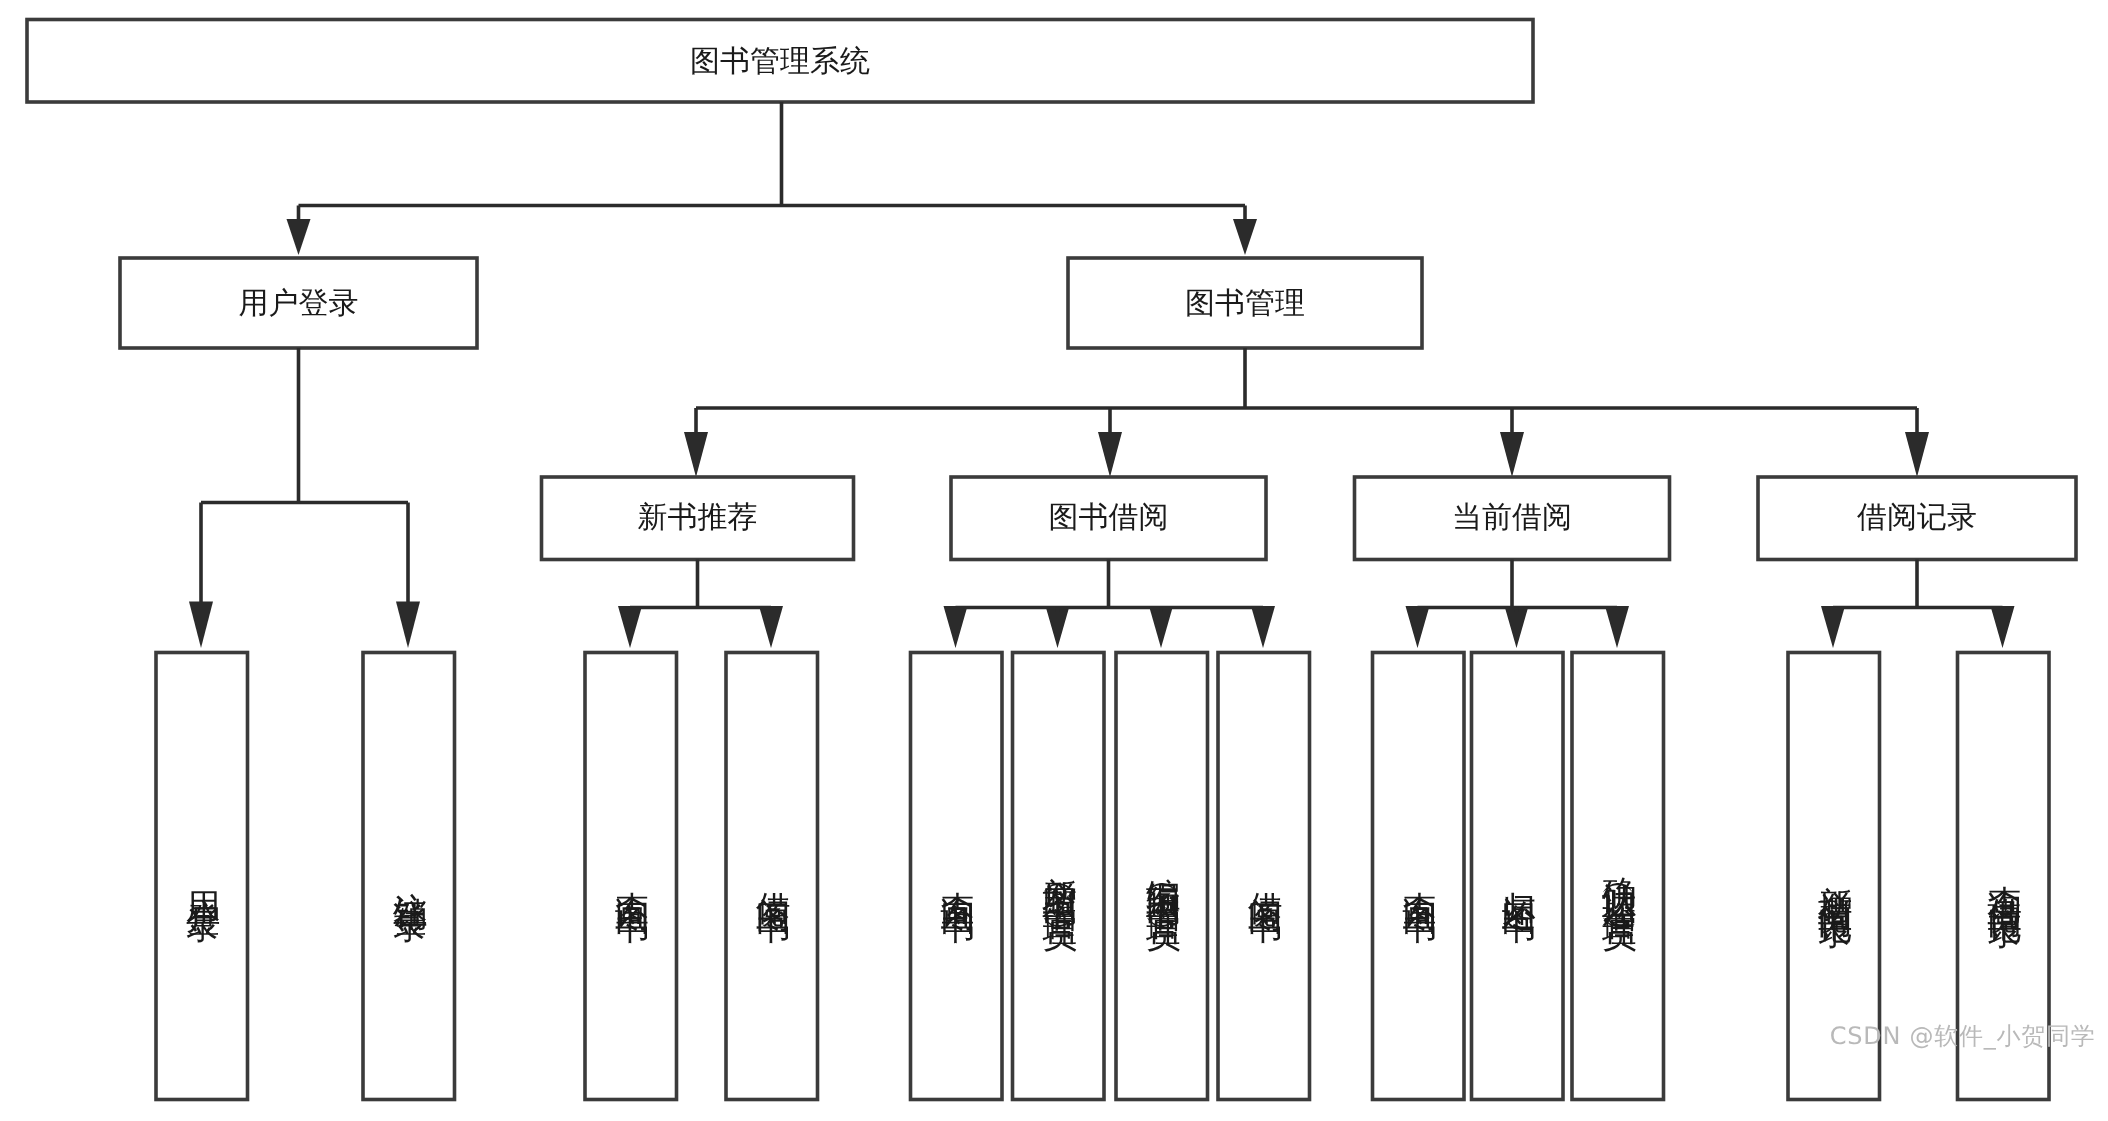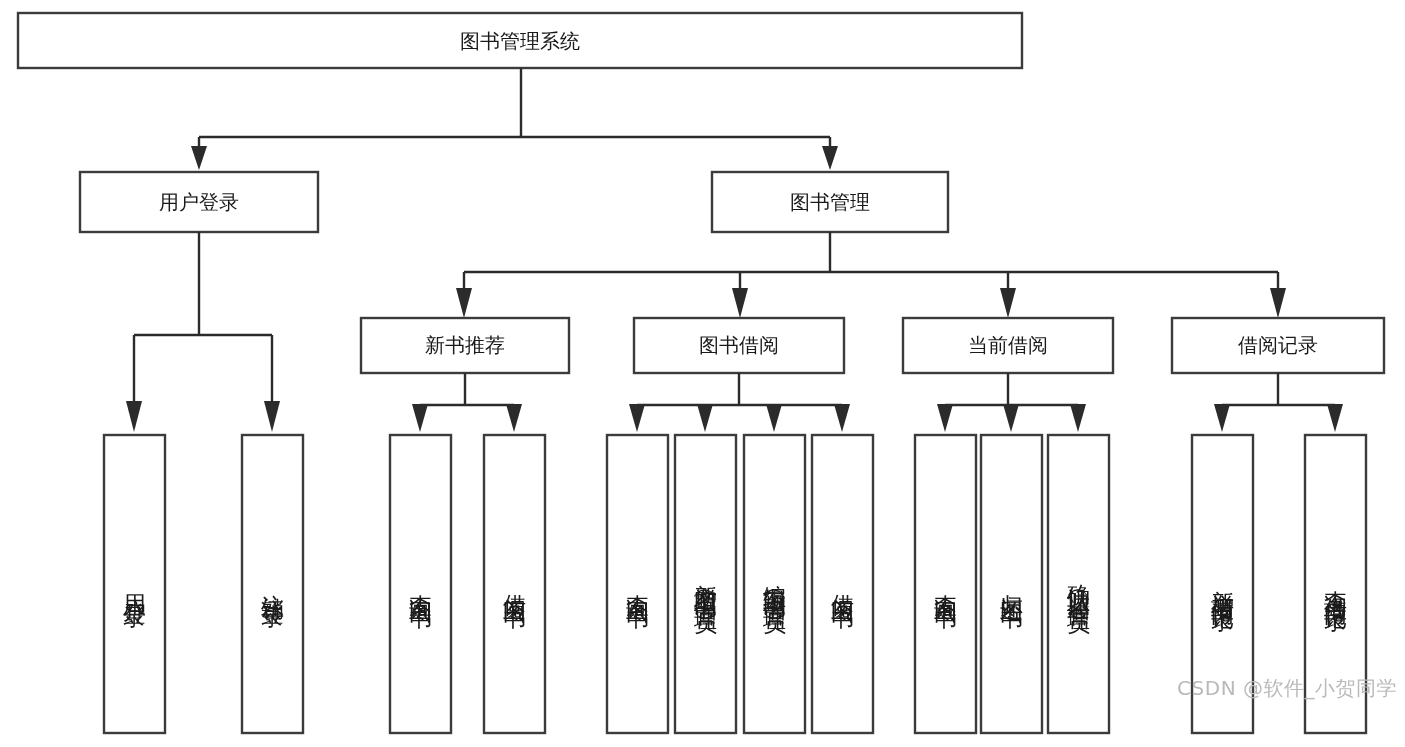--- a/index.html
+++ b/index.html
@@ -63,21 +63,21 @@
     justify-content: center;
     text-align: center;
     pointer-events: none;
     white-space: nowrap;
   }
   .watermark {
     position: absolute;
     right: 8px;
     bottom: 4px;
     font-family: "DejaVu Sans", "Liberation Sans", sans-serif;
-    font-size: 20px;
+    font-size: 16px;
     color: #b9b9b9;
     letter-spacing: 0.5px;
     user-select: none;
     text-align: center;
   }
 </style>
 </head>
 <body>
 
 <div id="diagram-root">

